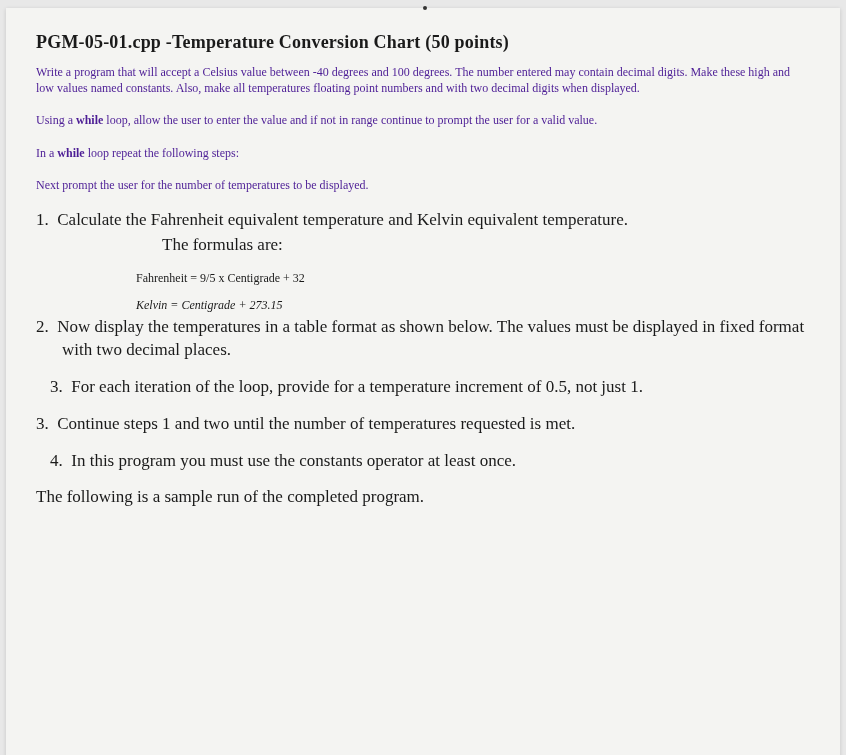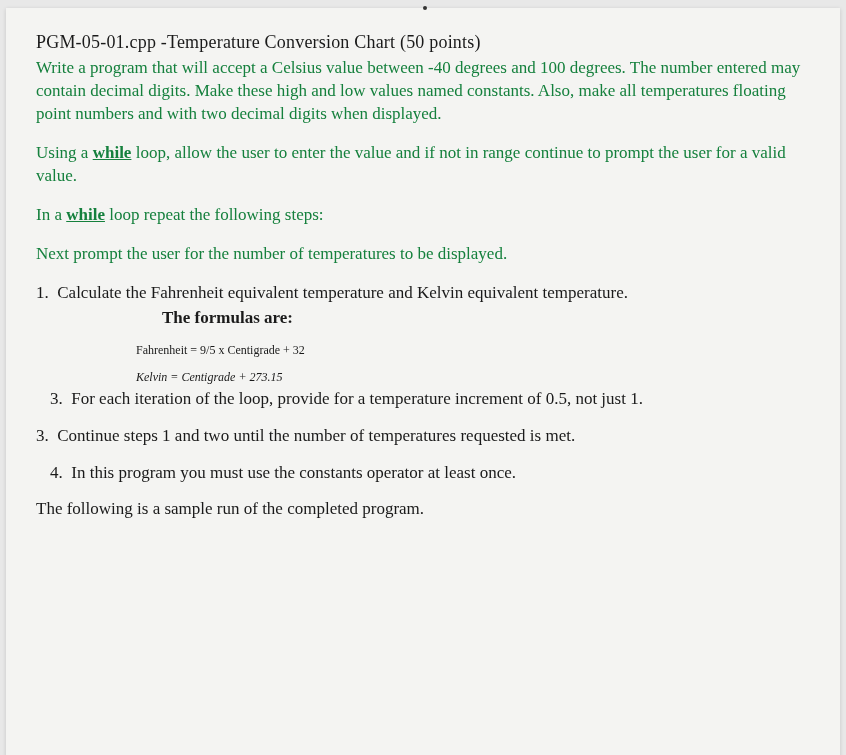--- a/index.html
+++ b/index.html
@@ -24,49 +24,47 @@
       content: '';
       position: absolute;
       top: -2px;
       left: 50%;
       width: 4px;
       height: 4px;
       background: #333;
       border-radius: 50%;
     }
     .title {
-      font-weight: normal;
+      font-weight: bold;
       font-size: 18px;
-      margin-bottom: 4px;
+      margin-bottom: 11px;
       letter-spacing: 0.2px;
     }
     .para {
-      font-size: 17px;
+      font-size: 12px;
       line-height: 1.35;
       margin-bottom: 16px;
-      color: #15803d;
+      color: #4c1d95;
     }
     .underline-bold {
-      text-decoration: underline;
       font-weight: bold;
     }
     .list-num {
       font-size: 17px;
       line-height: 1.35;
       margin-bottom: 14px;
       padding-left: 26px;
       text-indent: -26px;
     }
     .formula-intro {
       display: block;
       padding-left: 100px;
       text-indent: 0;
       margin-top: 2px;
       margin-bottom: 12px;
-      font-weight: bold;
     }
     .formula {
       padding-left: 100px;
       font-size: 12px;
       margin-bottom: 12px;
     }
     .sub-indent {
       padding-left: 40px;
       text-indent: -26px;
     }
@@ -95,20 +93,23 @@
   <div class="para">Next prompt the user for the number of temperatures to be displayed.</div>
 
   <div class="list-num">
     <span>1.</span>&nbsp;&nbsp;<span>Calculate the Fahrenheit equivalent temperature and Kelvin equivalent temperature.</span>
     <span class="formula-intro">The formulas are:</span>
   </div>
 
   <div class="formula">Fahrenheit = 9/5 x Centigrade + 32</div>
   <div class="formula" style="margin-bottom:3px;font-style:italic;">Kelvin = Centigrade + 273.15</div>
 
+  <div class="list-num">
+    <span>2.</span>&nbsp;&nbsp;<span>Now display the temperatures in a table format as shown below. The values must be displayed in fixed format with two decimal places.</span>
+  </div>
 
   <div class="list-num sub-indent">
     <span>3.</span>&nbsp;&nbsp;<span>For each iteration of the loop, provide for a temperature increment of 0.5, not just 1.</span>
   </div>
 
   <div class="list-num">
     <span>3.</span>&nbsp;&nbsp;<span>Continue steps 1 and two until the number of temperatures requested is met.</span>
   </div>
 
   <div class="list-num sub-indent">

